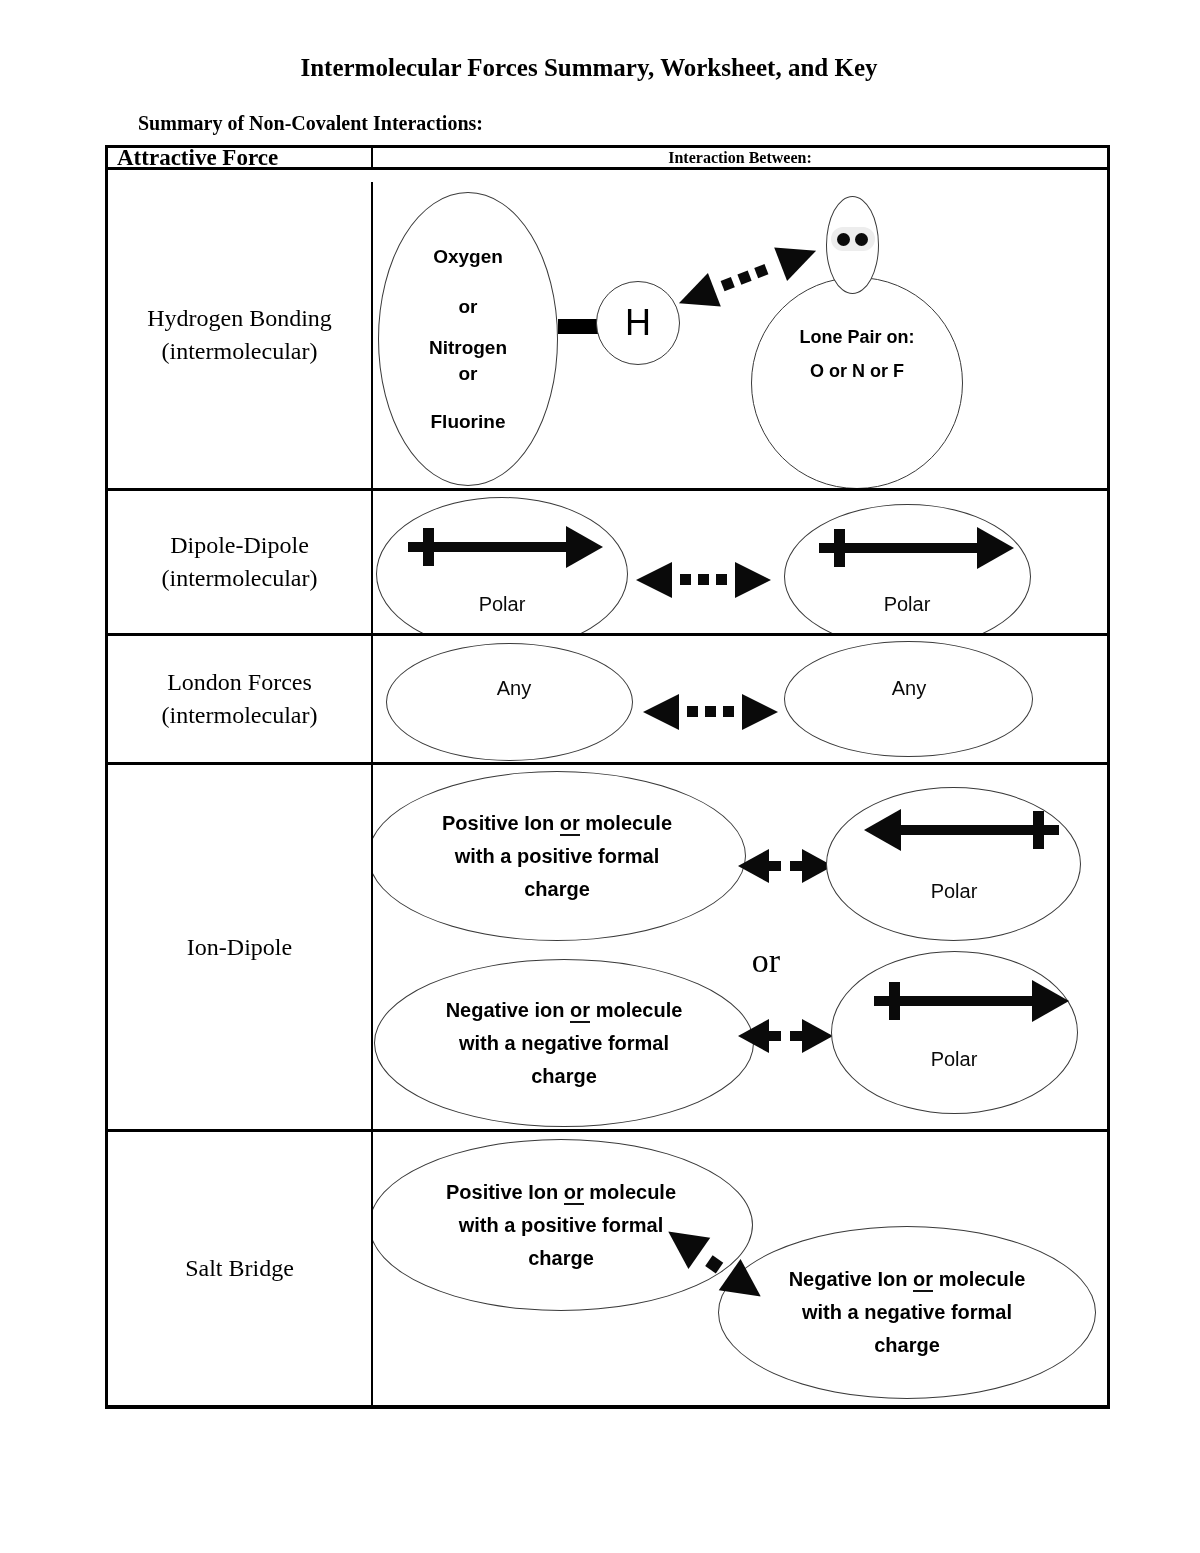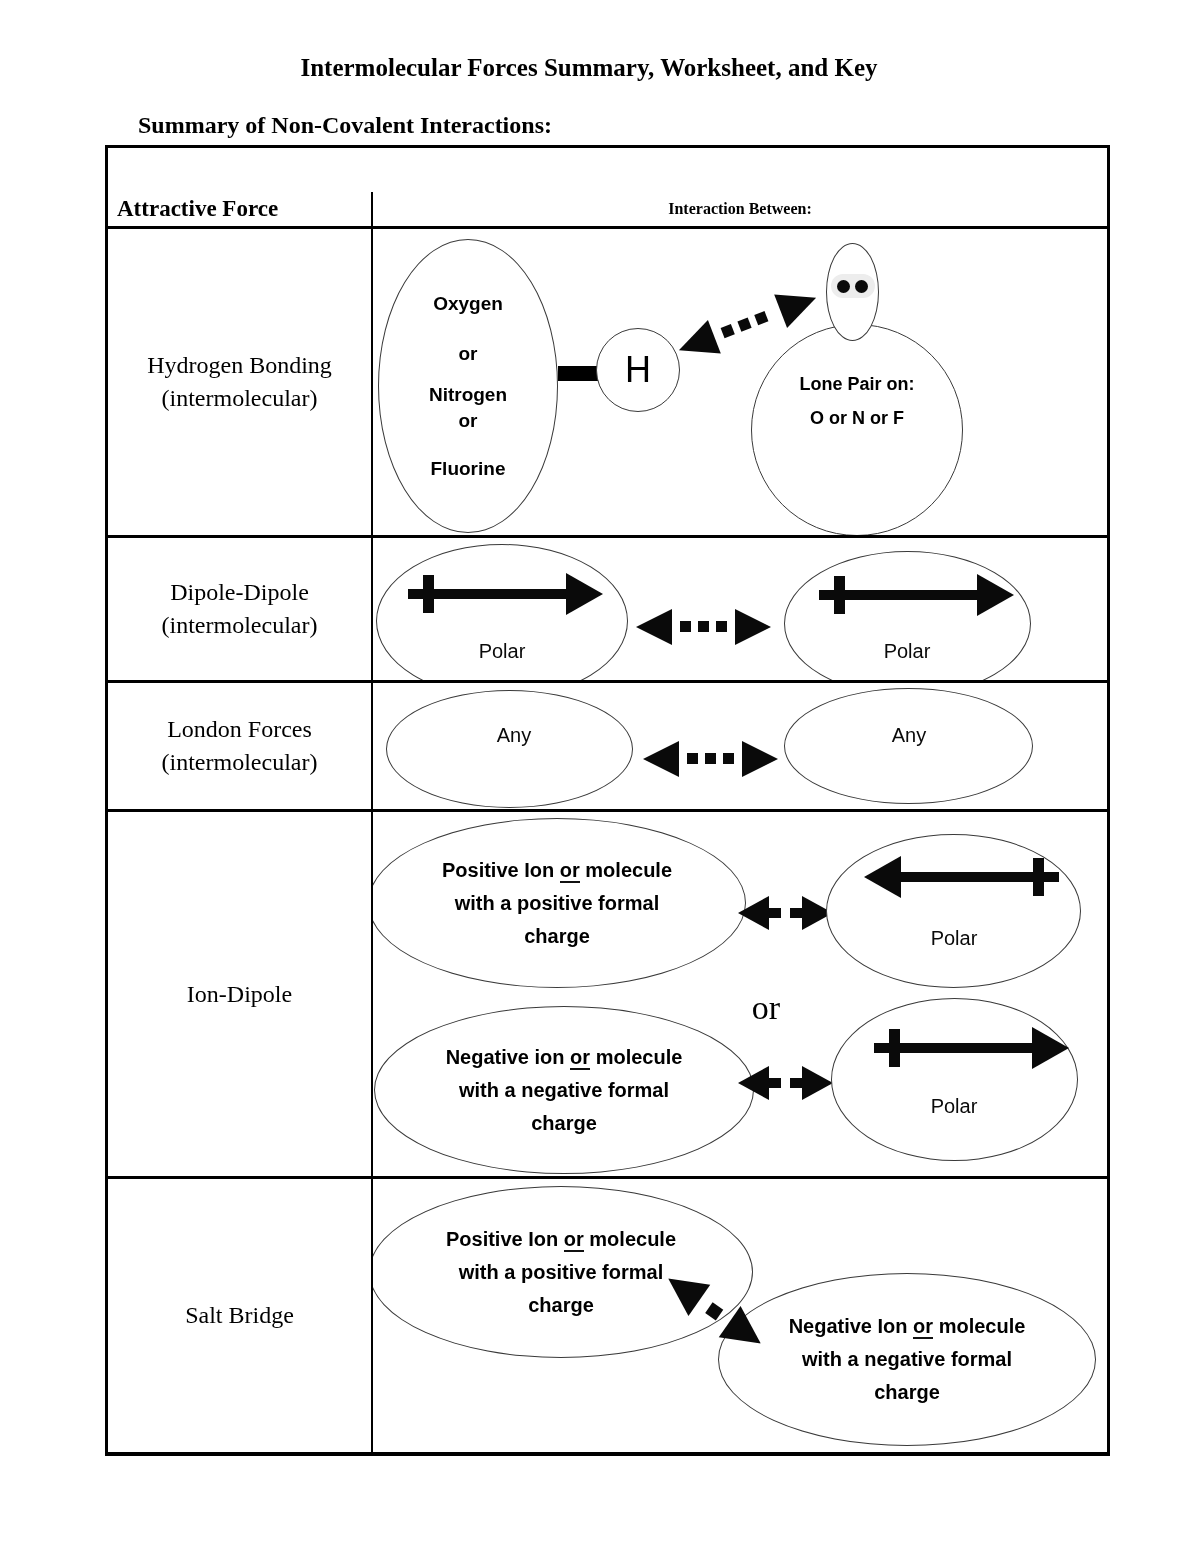--- a/index.html
+++ b/index.html
@@ -6,44 +6,44 @@
   .page {
     position:relative; width:1200px; height:1553px; background:#fff;
     font-family:"Liberation Serif", serif; color:#000; overflow:hidden;
   }
   .doc-title {
     position:absolute; top:54px; left:0; width:1178px;
     text-align:center; font-size:25px; font-weight:bold;
   }
   .section-heading {
     position:absolute; top:112px; left:138px;
-    font-size:24px; font-weight:bold;text-align:right;
+    font-size:20px; font-weight:bold;text-align:right;
   }
   .imf-table {
     position:absolute; left:105px; top:145px; width:1005px;
     border:3px solid #000; border-bottom-width:4px; box-sizing:border-box;
     background:#fff;
   }
   .t-row { display:flex; }
   .t-row + .t-row { border-top:3px solid #000; }
   .label-cell {
     width:265px; flex:0 0 265px; border-right:2px solid #000;
     display:flex; flex-direction:column; justify-content:center; align-items:center;
     text-align:center; font-size:24px; line-height:33px; box-sizing:border-box;
   }
-  .header-row { height:34px;margin-top:44px; }
+  .header-row { height:19px; }
   .header-row .label-cell {
     align-items:flex-start; padding-left:9px; font-weight:bold; font-size:23px; line-height:30px;
   }
   .header-cell-right {
     flex:1; display:flex; align-items:center; justify-content:center;
     font-weight:bold; font-size:16px;
   }
   .diagram-cell { position:relative; flex:1; overflow:hidden; }
-  .r1 { height:306px; } .r2 { height:142px; } .r3 { height:126px; }
+  .r1 { height:306px;margin-top:12px; } .r2 { height:142px; } .r3 { height:126px; }
   .r4 { height:364px; } .r5 { height:273px; }
 
   .ellipse {
     position:absolute; border:1.5px solid #3a3a3a; border-radius:50%;
     background:#fff; box-sizing:border-box;
   }
   .ellipse.hollow { background:transparent; }
   .txt {
     position:absolute; text-align:center;
     font-family:"Liberation Sans", sans-serif; font-size:20px; color:#0a0a0a;

